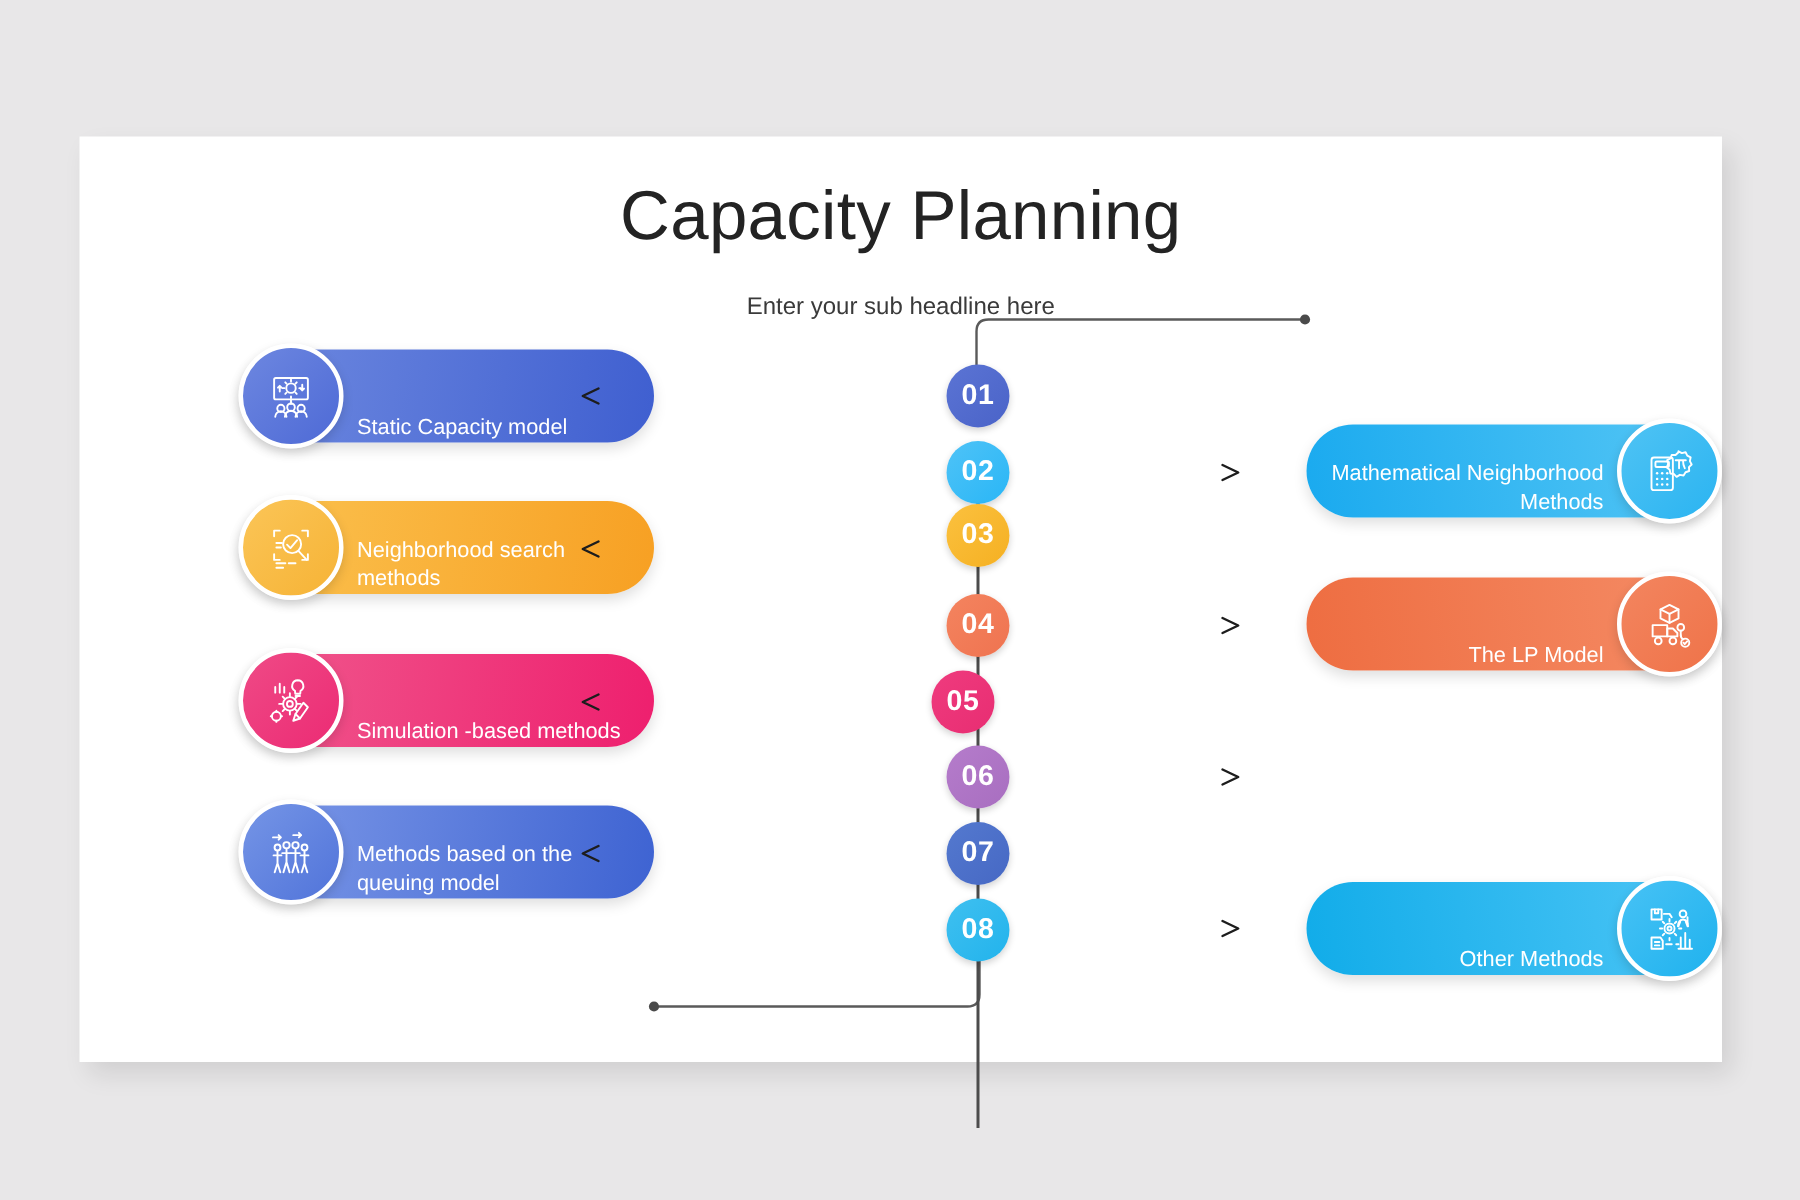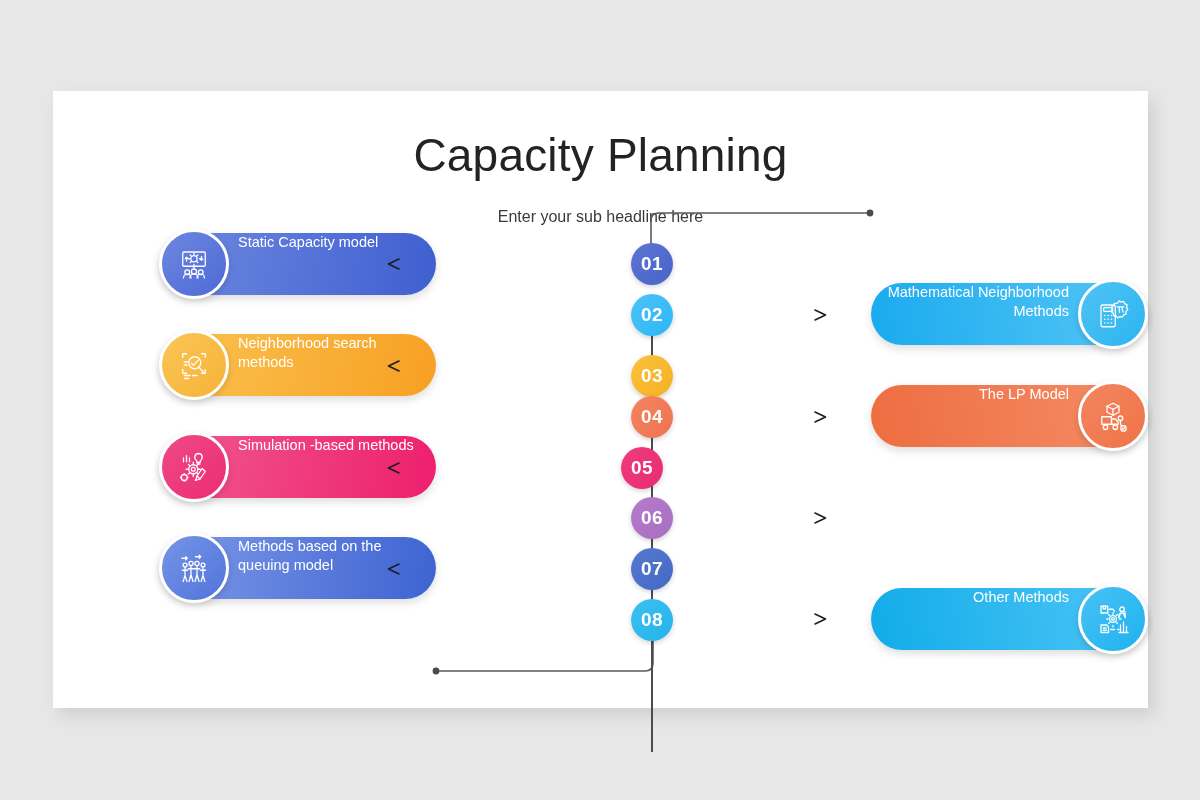--- a/index.html
+++ b/index.html
@@ -25,21 +25,21 @@
 
   
   #header {
     position: absolute;
     left: 0;
     top: 0;
     width: 1095px;
     text-align: center;
   }
   #title {
-    margin: 12px;
+    margin: 0;
     padding-top: 25px;
     font-size: 46px;
     font-weight: normal;
     color: #232323;
     letter-spacing: 0.2px;
   }
   #subtitle {
     margin: 16px;
     padding-top: 10px;
     font-size: 16px;
@@ -70,21 +70,21 @@
     letter-spacing: 0.5px;
   }
 
   
   .card {
     position: absolute;
     width: 276px;
     height: 62px;
     border-radius: 31px;
     display: flex;
-    align-items: flex-start;
+    align-items: flex-end;
     box-shadow: 0 4px 9px rgba(0,0,0,0.13);
   }
   .card.left  { left: 107px; padding-left: 78px; box-sizing: border-box; }
   .card.right { left: 818px; padding-right: 78px; box-sizing: border-box; justify-content: flex-end; }
   .card-text {
     color: #ffffff;
     font-size: 14.5px;
     line-height: 19px;
   }
   .card.right .card-text { text-align: right; }
@@ -349,21 +349,21 @@
     <path d="M0 7H208" stroke="url(#glR4)" stroke-width="1.5"></path>
     <path d="M198 2 208.5 7 198 12" fill="none" stroke="#1d1d1d" stroke-width="1.6" stroke-linecap="round" stroke-linejoin="round"></path>
   </svg>
 
   <div class="circle" style="left: 578px; top: 152px; background: linear-gradient(135deg, rgb(91, 116, 212), rgb(74, 99, 200));">
     <span>01</span>
   </div>
   <div class="circle" style="left: 578px; top: 203px; background: linear-gradient(135deg, rgb(79, 195, 247), rgb(41, 182, 246));">
     <span>02</span>
   </div>
-  <div class="circle" style="left: 578px; top: 264px; background: linear-gradient(135deg, rgb(251, 193, 63), rgb(245, 176, 34)); justify-content: center;">
+  <div class="circle" style="left: 578px; top: 245px; background: linear-gradient(135deg, rgb(251, 193, 63), rgb(245, 176, 34)); justify-content: center;">
     <span>03</span>
   </div>
   <div class="circle" style="left: 578px; top: 305px; background: linear-gradient(135deg, rgb(244, 132, 95), rgb(239, 115, 80));">
     <span>04</span>
   </div>
   <div class="circle" style="left: 568px; top: 356px; background: linear-gradient(135deg, rgb(239, 59, 126), rgb(232, 45, 114));">
     <span>05</span>
   </div>
   <div class="circle" style="left: 578px; top: 406px; background: linear-gradient(135deg, rgb(181, 124, 203), rgb(168, 110, 192));">
     <span>06</span>

